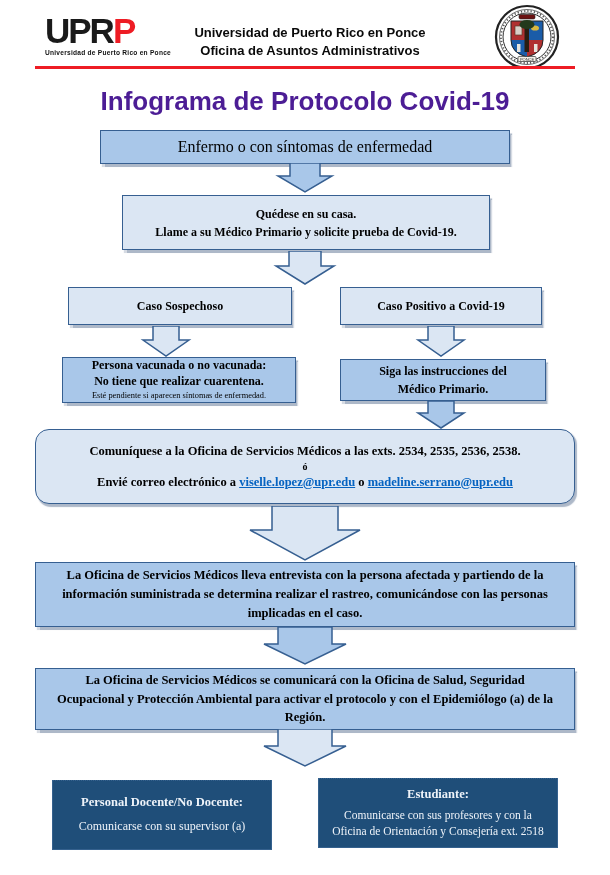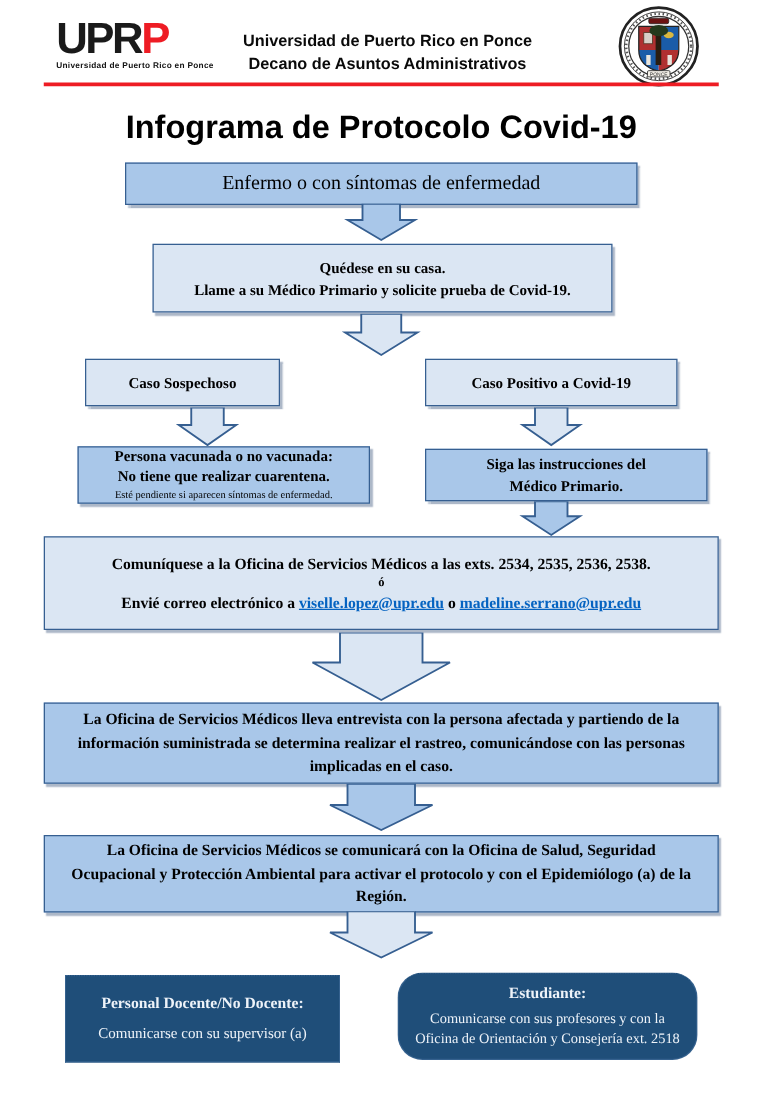--- a/index.html
+++ b/index.html
@@ -14,21 +14,21 @@
   .logo-acronym .red{color:var(--accent_red,#ee1c24);}
   .logo-caption{font-size:6.6px;font-weight:bold;letter-spacing:0.25px;margin-top:2px;color:#111;}
   .header-center{
     position:absolute;left:155px;top:24px;width:310px;text-align:center;
     font-family:"Liberation Sans",sans-serif;font-weight:bold;font-size:13px;line-height:1.4;color:#0a0a0a;
   }
   .seal{position:absolute;left:494px;top:4px;}
   .red-line{position:absolute;left:35px;top:66px;width:540px;height:3px;background:var(--accent_red,#ee1c24);}
   .page-title{
     position:absolute;left:0;top:86px;width:610px;text-align:center;
-    font-family:"Liberation Sans",sans-serif;font-weight:bold;font-size:26px;letter-spacing:0px;color:#000000;
+    font-family:"Liberation Sans",sans-serif;font-weight:bold;font-size:26px;letter-spacing:0px;color:#4c1d95;
   }
   
   .fc-box{
     position:absolute;box-sizing:border-box;border:1.6px solid var(--border_blue,#365f91);
     display:flex;flex-direction:column;justify-content:center;align-items:center;text-align:center;
     box-shadow:2px 2.5px 1px rgba(105,125,155,0.55);
   }
   .bg-medium{background:var(--box_medium,#a9c7e9);}
   .bg-light{background:var(--box_light,#dbe6f3);}
   .bg-dark{background:var(--box_dark,#1f4e79);border-color:#35618e;color:#eef3f9;box-shadow:none;border-top-style:dotted;}
@@ -50,21 +50,21 @@
 
 <div id="page">
 
   <div class="logo">
     <div class="logo-acronym"><span>UPR</span><span class="red">P</span></div>
     <div class="logo-caption">Universidad de Puerto Rico en Ponce</div>
   </div>
 
   <div class="header-center">
     <div>Universidad de Puerto Rico en Ponce</div>
-    <div>Decano de Asuntos Administrativos</div>
+    <div>Oficina de Asuntos Administrativos</div>
   </div>
 
   <svg class="seal" width="66" height="66" viewBox="0 0 66 66">
     <circle cx="33" cy="33" r="31" fill="#ffffff" stroke="#222" stroke-width="2.2"></circle>
     <circle cx="33" cy="33" r="27.5" fill="#ffffff" stroke="#444" stroke-width="0.8"></circle>
     <circle cx="33" cy="33" r="24" fill="#ffffff" stroke="#333" stroke-width="1"></circle>
     <circle cx="33" cy="33" r="26" fill="none" stroke="#555" stroke-width="2" stroke-dasharray="1.2,2.1"></circle>
     <rect x="25" y="10.5" width="16" height="4.5" rx="1.5" fill="#6b1212" stroke="#222" stroke-width="0.6"></rect>
     <clipPath id="shieldClip">
         <path d="M17,17 h32 v19 q0,13 -16,17 q-16,-4 -16,-17 z"></path>
@@ -100,51 +100,51 @@
 
   <div class="fc-box bg-light fz-md" style="left:122px;top:195px;width:368px;height:55px;">
     <div>Quédese en su casa.</div>
     <div>Llame a su Médico Primario y solicite prueba de Covid-19.</div>
   </div>
 
   <svg class="arrow fill-light" style="left:273px;top:251px;" width="64" height="35" viewBox="0 0 64 35">
     <polygon points="16,0 48,0 48,15 61,15 32,33 3,15 16,15"></polygon>
   </svg>
 
-  <div class="fc-box bg-light fz-md" style="left:68px;top:287px;width:156px;height:38px;">
+  <div class="fc-box bg-light fz-md" style="left:68px;top:287px;width:224px;height:38px;">
     <div>Caso Sospechoso</div>
   </div>
 
   <div class="fc-box bg-light fz-md" style="left:340px;top:287px;width:202px;height:38px;">
     <div>Caso Positivo a Covid-19</div>
   </div>
 
   <svg class="arrow fill-light" style="left:140px;top:326px;" width="52" height="32" viewBox="0 0 52 32">
     <polygon points="13,0 39,0 39,14 49,14 26,30 3,14 13,14"></polygon>
   </svg>
   <svg class="arrow fill-light" style="left:415px;top:326px;" width="52" height="32" viewBox="0 0 52 32">
     <polygon points="13,0 39,0 39,14 49,14 26,30 3,14 13,14"></polygon>
   </svg>
 
   <div class="fc-box bg-medium" style="left:62px;top:357px;width:234px;height:46px;">
     <div class="fz-md" style="line-height:1.3;">Persona vacunada o no vacunada:</div>
     <div class="fz-md" style="line-height:1.3;">No tiene que realizar cuarentena.</div>
     <div class="note">Esté pendiente si aparecen síntomas de enfermedad.</div>
   </div>
 
-  <div class="fc-box bg-medium fz-md" style="left:340px;top:359px;width:226px;height:42px;">
+  <div class="fc-box bg-medium fz-md" style="left:340px;top:359px;width:206px;height:42px;">
     <div>Siga las instrucciones del</div>
     <div>Médico Primario.</div>
   </div>
 
   <svg class="arrow fill-medium" style="left:415px;top:401px;" width="52" height="29" viewBox="0 0 52 29">
     <polygon points="13,0 39,0 39,12 49,12 26,27 3,12 13,12"></polygon>
   </svg>
 
-  <div class="fc-box bg-light fz-md2" style="left:35px;top:429px;width:540px;height:75px;">
+  <div class="fc-box bg-light fz-md2" style="left:35px;top:429px;width:540px;height:75px;border-radius:14px;">
     <div>Comuníquese a la Oficina de Servicios Médicos a las exts. 2534, 2535, 2536, 2538.</div>
     <div class="or-line">ó</div>
     <div>
       <span>Envié correo electrónico a</span>
       <a class="email" href="#">viselle.lopez@upr.edu</a>
       <span>o</span>
       <a class="email" href="#">madeline.serrano@upr.edu</a>
     </div>
   </div>
 
@@ -166,21 +166,21 @@
 
   <svg class="arrow fill-light" style="left:261px;top:729px;" width="88" height="39" viewBox="0 0 88 39">
     <polygon points="17,0 71,0 71,17 85,17 44,37 3,17 17,17"></polygon>
   </svg>
 
   <div class="fc-box bg-dark" style="left:52px;top:780px;width:220px;height:70px;">
     <div class="dark-title">Personal Docente/No Docente:</div>
     <div class="dark-body">Comunicarse con su supervisor (a)</div>
   </div>
 
-  <div class="fc-box bg-dark" style="left:318px;top:778px;width:240px;height:70px;border-radius:20px;">
+  <div class="fc-box bg-dark" style="left:318px;top:778px;width:240px;height:70px;">
     <div class="dark-title">Estudiante:</div>
     <div class="dark-body" style="margin-top:5px;line-height:1.4;font-size:11.5px;text-align:center;">
       <div>Comunicarse con sus profesores y con la</div>
       <div>Oficina de Orientación y Consejería ext. 2518</div>
     </div>
   </div>
 
 </div>
 
 </body></html>

